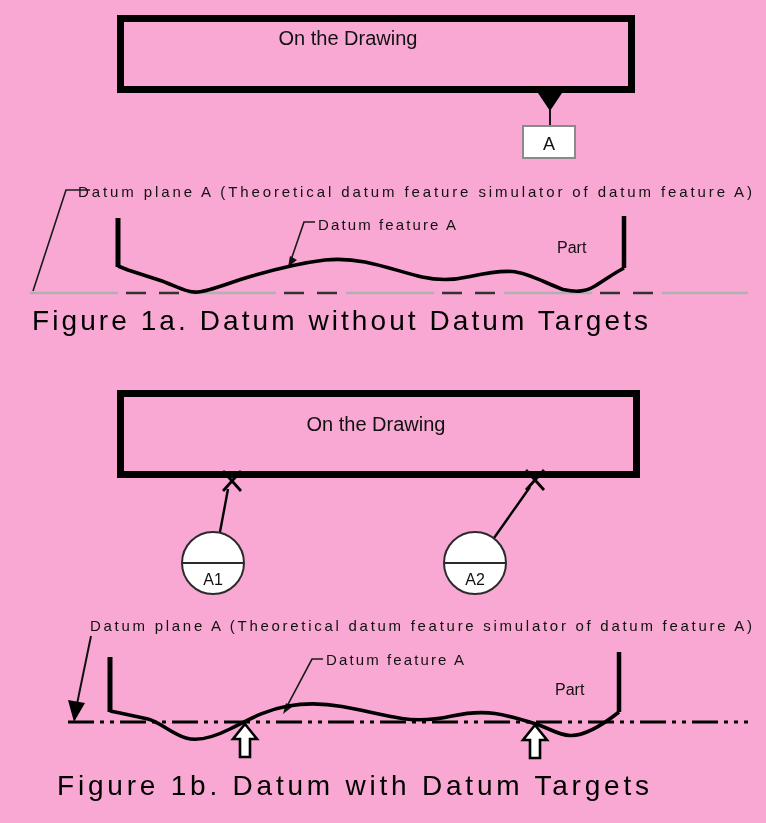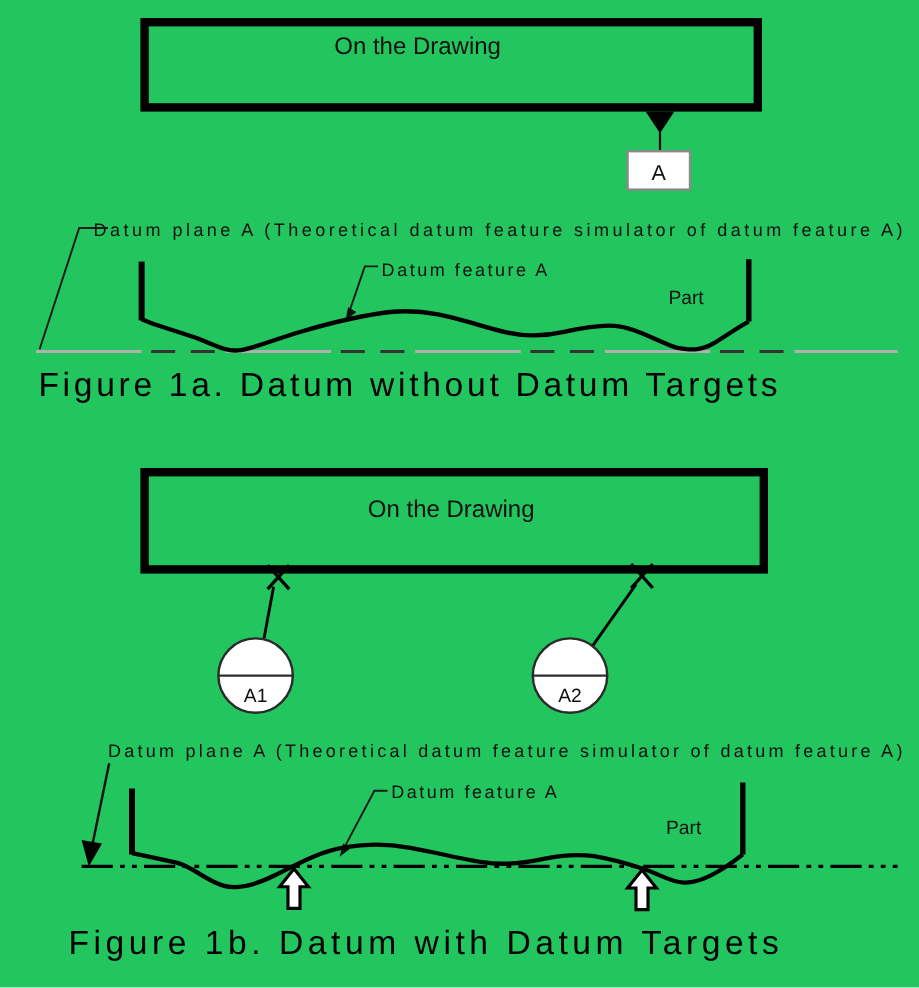--- a/index.html
+++ b/index.html
@@ -1,16 +1,16 @@
 <!DOCTYPE html>
 <html><head>
 <meta charset="utf-8">
 <style>
   html,body{margin:0;padding:0;background:#ffffff;}
-  .page{position:relative;width:766px;height:823px;background:#22c55e;overflow:hidden;}
+  .page{position:relative;width:766px;height:823px;background:#f9a8d4;overflow:hidden;}
   svg{display:block;}
   text{font-family:"Liberation Sans","DejaVu Sans",sans-serif;fill:#111;}
   .box-title{font-size:20px;}
   .small-label{font-size:15px;}
   .part-label{font-size:16px;}
   .target-label{font-size:16px;}
   .datum-letter{font-size:18px;}
   .caption{font-size:28px;fill:#000;}
   .thick-rect{fill:none;stroke:#000;stroke-width:7;}
   .profile{fill:none;stroke:#000;stroke-width:3.6;stroke-linejoin:round;}

